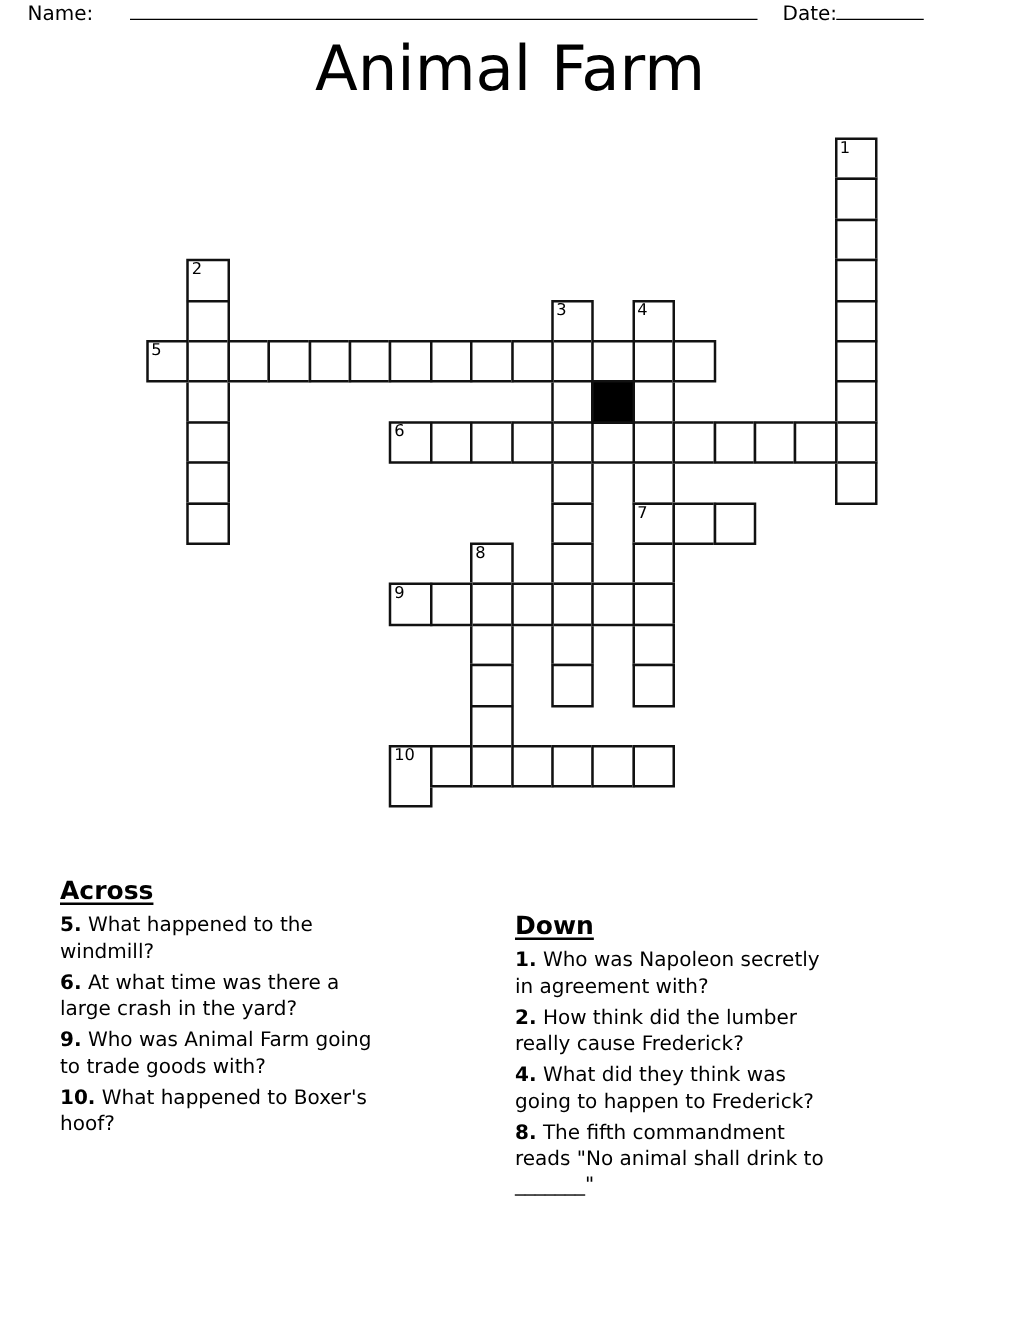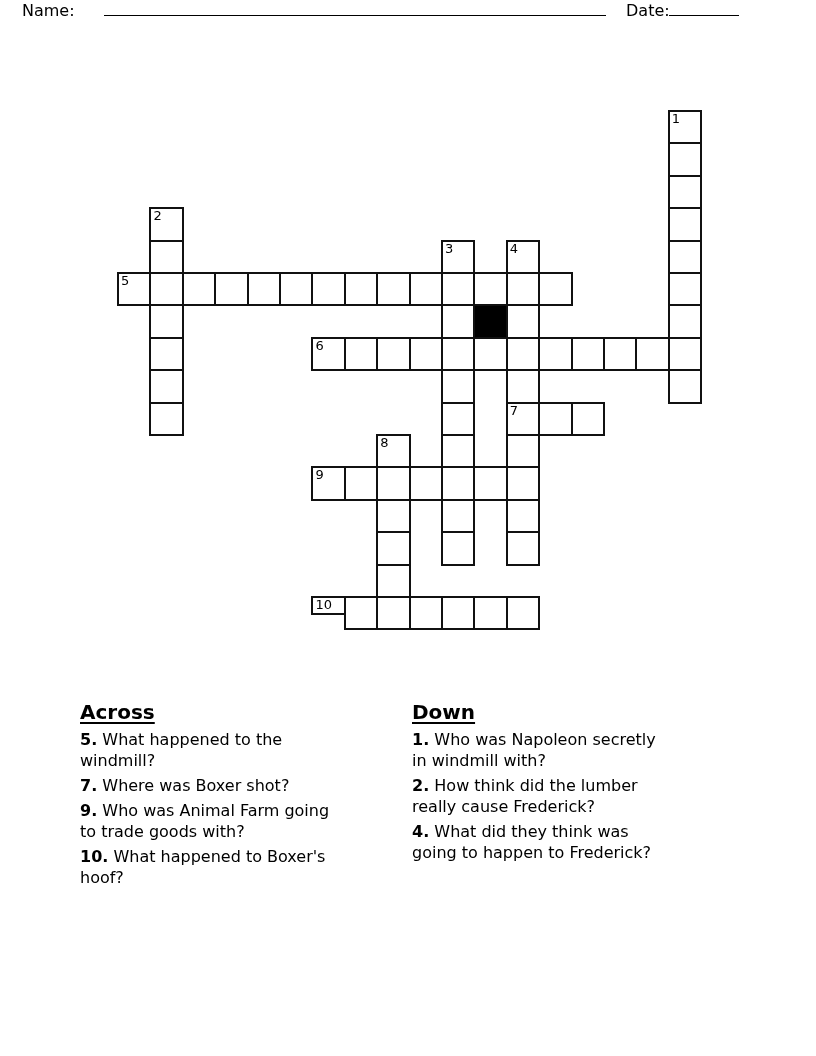--- a/index.html
+++ b/index.html
@@ -20,38 +20,39 @@
     font-size: 50px; line-height: 52px; font-weight: 400; letter-spacing: 0px; }
 
   
   .grid { position: absolute; left: 0; top: 0; width: 816px; height: 700px; }
   .cell { position: absolute; border: 2px solid #111; background: #fff; }
   .cell.black { background: #000; }
   .cellnum { position: absolute; top: 0px; left: 2px; font-size: 13px; line-height: 14px; color: #000; }
 
   
   .clues-col { position: absolute; top: 700px; }
-  .clues-across { left: 48px; width: 350px; margin-left: 32px; }
-  .clues-down { left: 412px; width: 362px; }
+  .clues-across { left: 48px; width: 350px; }
+  .clues-down { left: 412px; width: 362px; margin-top: 28px; }
   .clue-heading { font-size: 20px; font-weight: 700; text-decoration: underline;
     text-decoration-thickness: 2px; text-underline-offset: 3px; line-height: 24px; margin-bottom: 5px; }
   .clue { font-size: 16px; line-height: 21px; margin-bottom: 4px; }
   .clue b { font-weight: 700; }
   .clue-text { white-space: pre-line; }
 </style>
 </head>
 <body>
 
 <div class="page">
 
   <span class="hdr-label name-label">Name:</span>
   <div class="blank-line name-line"></div>
   <span class="hdr-label date-label">Date:</span>
   <div class="blank-line date-line"></div>
 
+  <h1 class="title">Animal Farm</h1>
 
   <div class="grid" id="grid">
       <div class="cell" style="left: 667.8px; top: 110px; width: 34.4px; height: 34.4px;">
         <span class="cellnum">1</span>
       </div>
       <div class="cell" style="left: 667.8px; top: 142.4px; width: 34.4px; height: 34.4px;"></div>
       <div class="cell" style="left: 667.8px; top: 174.8px; width: 34.4px; height: 34.4px;"></div>
       <div class="cell" style="left: 667.8px; top: 207.2px; width: 34.4px; height: 34.4px;"></div>
       <div class="cell" style="left: 667.8px; top: 239.6px; width: 34.4px; height: 34.4px;"></div>
       <div class="cell" style="left: 667.8px; top: 272px; width: 34.4px; height: 34.4px;"></div>
@@ -126,49 +127,53 @@
       <div class="cell" style="left: 376.2px; top: 498.8px; width: 34.4px; height: 34.4px;"></div>
       <div class="cell" style="left: 376.2px; top: 531.2px; width: 34.4px; height: 34.4px;"></div>
       <div class="cell" style="left: 376.2px; top: 563.6px; width: 34.4px; height: 34.4px;"></div>
       <div class="cell" style="left: 376.2px; top: 596px; width: 34.4px; height: 34.4px;"></div>
       <div class="cell" style="left: 311.4px; top: 466.4px; width: 34.4px; height: 34.4px;">
         <span class="cellnum">9</span>
       </div>
       <div class="cell" style="left: 343.8px; top: 466.4px; width: 34.4px; height: 34.4px;"></div>
       <div class="cell" style="left: 408.6px; top: 466.4px; width: 34.4px; height: 34.4px;"></div>
       <div class="cell" style="left: 473.4px; top: 466.4px; width: 34.4px; height: 34.4px;"></div>
-      <div class="cell" style="left: 311.4px; top: 596px; width: 34.4px; height: 19px;">
+      <div class="cell" style="left: 311.4px; top: 596px; width: 34.4px; height: 50px;">
         <span class="cellnum">10</span>
       </div>
       <div class="cell" style="left: 343.8px; top: 596px; width: 34.4px; height: 34.4px;"></div>
       <div class="cell" style="left: 408.6px; top: 596px; width: 34.4px; height: 34.4px;"></div>
       <div class="cell" style="left: 441px; top: 596px; width: 34.4px; height: 34.4px;"></div>
       <div class="cell" style="left: 473.4px; top: 596px; width: 34.4px; height: 34.4px;"></div>
       <div class="cell" style="left: 505.8px; top: 596px; width: 34.4px; height: 34.4px;"></div>
       <div class="cell black" style="left: 473.4px; top: 304.4px; width: 34.4px; height: 34.4px;"></div>
     </div>
 
   <div class="clues-col clues-across">
     <div class="clue-heading">Across</div>
     <div id="across-list">
         <div class="clue"><b>5.</b><span class="clue-text"> What happened to the
 windmill?</span></div>
-        <div class="clue"><b>7.</b><span class="clue-text"> Where was Boxer shot?</span></div>
+        <div class="clue"><b>6.</b><span class="clue-text"> At what time was there a
+large crash in the yard?</span></div>
         <div class="clue"><b>9.</b><span class="clue-text"> Who was Animal Farm going
 to trade goods with?</span></div>
         <div class="clue"><b>10.</b><span class="clue-text"> What happened to Boxer's
 hoof?</span></div>
       </div>
   </div>
 
   <div class="clues-col clues-down">
     <div class="clue-heading">Down</div>
     <div id="down-list">
         <div class="clue"><b>1.</b><span class="clue-text"> Who was Napoleon secretly
-in windmill with?</span></div>
+in agreement with?</span></div>
         <div class="clue"><b>2.</b><span class="clue-text"> How think did the lumber
 really cause Frederick?</span></div>
         <div class="clue"><b>4.</b><span class="clue-text"> What did they think was
 going to happen to Frederick?</span></div>
+        <div class="clue"><b>8.</b><span class="clue-text"> The fifth commandment
+reads "No animal shall drink to
+_______"</span></div>
       </div>
   </div>
 
 </div>
 
 </body></html>

